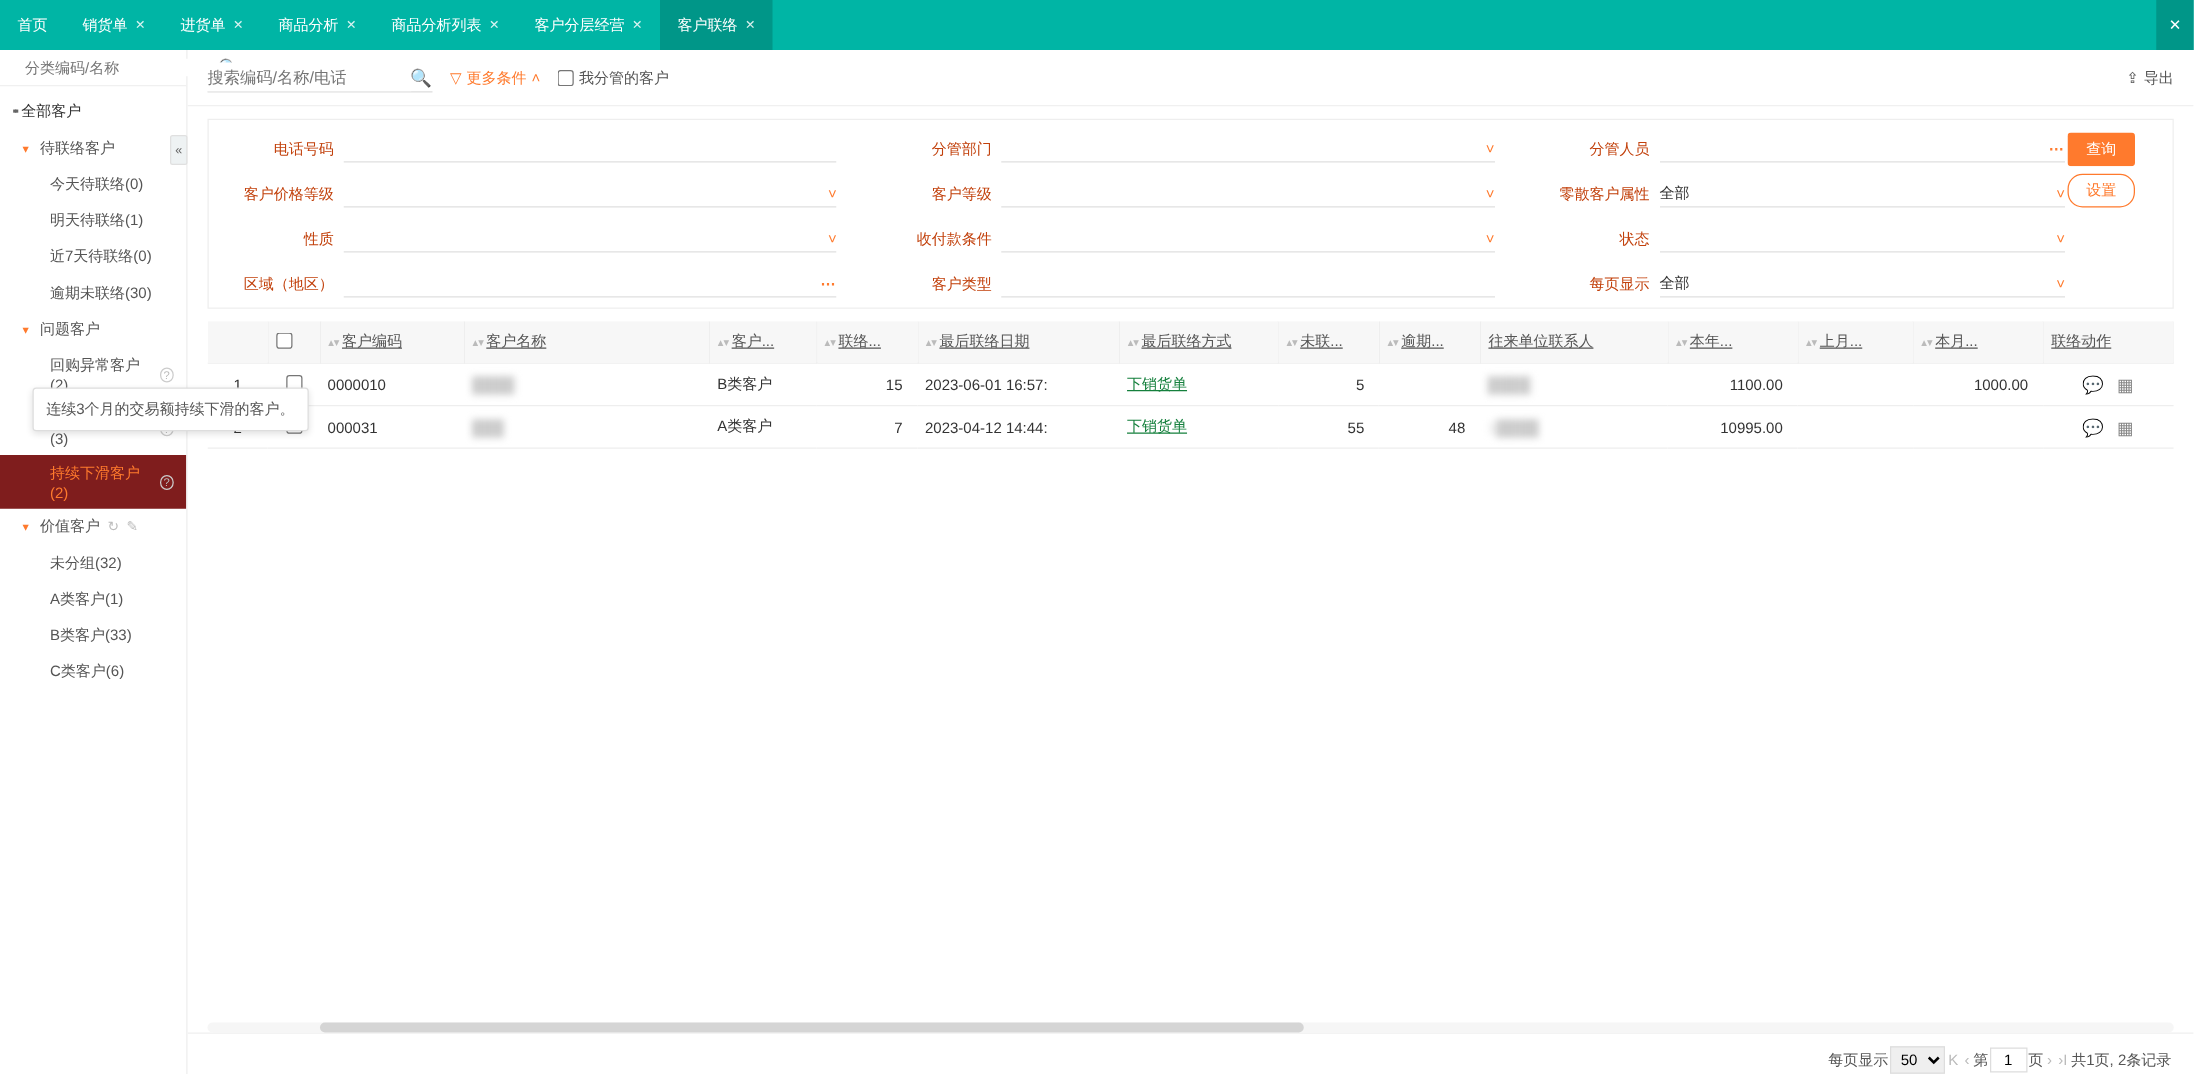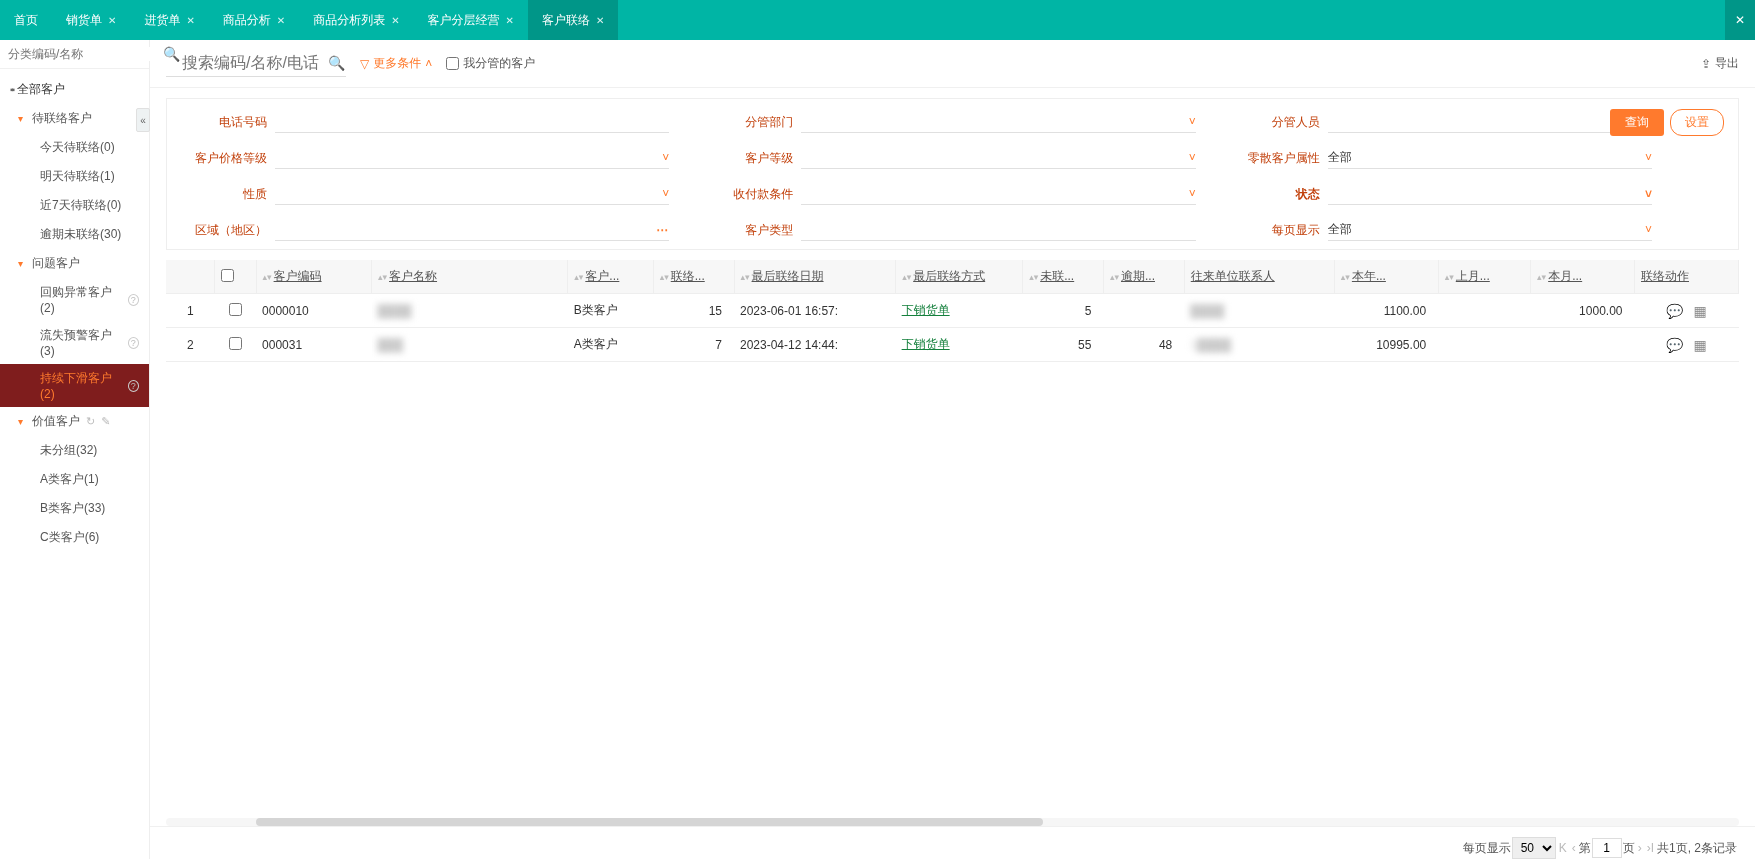--- a/index.html
+++ b/index.html
@@ -11,21 +11,21 @@
 .tab.active { background: #009688; }
 .tab .close { margin-left: 6px; font-size: 10px; opacity: .85; }
 .tab-bar-spacer { flex: 1; }
 .tab-bar-close { width: 30px; display: flex; align-items: center; justify-content: center; color: #fff; background: #009688; cursor: pointer; }
 
 
 .layout { display: flex; height: calc(100vh - 30px); }
 
 
 .sidebar { width: 150px; border-right: 1px solid #eee; display: flex; flex-direction: column; position: relative; }
-.side-search { display: flex; align-items: center; padding: 6px 8px; border-bottom: 1px solid #f0f0f0; }
+.side-search { display: flex; align-items: center; padding: 6px 20px; border-bottom: 1px solid #f0f0f0; }
 .side-search input { flex: 1; border: none; outline: none; font-size: 12px; color: #999; }
 .side-search .icon { color: #ff7a2d; font-size: 14px; }
 .collapse-handle { position: absolute; right: -1px; top: 68px; width: 14px; height: 24px; background: #eef2f3; border: 1px solid #e0e0e0; display: flex; align-items: center; justify-content: center; color: #666; font-size: 10px; cursor: pointer; border-radius: 2px; }
 .tree { padding: 6px 0; overflow-y: auto; flex: 1; }
 .tree-row { padding: 6px 10px 6px 18px; display: flex; align-items: center; gap: 4px; cursor: pointer; color: #555; }
 .tree-row.level0 { padding-left: 10px; color: #333; }
 .tree-row.level1 { padding-left: 18px; }
 .tree-row.level2 { padding-left: 40px; }
 .tree-row .caret { color: #ff7a2d; font-size: 10px; width: 10px; display: inline-block; }
 .tree-row .root-icon { font-size: 10px; color: #666; letter-spacing: -2px; }
@@ -33,39 +33,39 @@
 .tree-row .help { color: #bbb; border: 1px solid #ccc; border-radius: 50%; width: 12px; height: 12px; font-size: 9px; display: inline-flex; align-items: center; justify-content: center; margin-left: 2px; }
 .tree-row .action { color: #bbb; font-size: 11px; margin-left: 2px; }
 
 
 .tooltip { position: absolute; left: 26px; top: 270px; background: #fff; border: 1px solid #ddd; box-shadow: 0 2px 6px rgba(0,0,0,.12); padding: 8px 10px; font-size: 12px; color: #555; border-radius: 3px; z-index: 50; white-space: nowrap; }
 
 
 .main { flex: 1; display: flex; flex-direction: column; overflow: hidden; }
 .toolbar { display: flex; align-items: center; padding: 10px 16px; gap: 14px; border-bottom: 1px solid #f0f0f0; }
 .tb-search { position: relative; width: 180px; border-bottom: 1px solid #ddd; display: flex; align-items: center; }
-.tb-search input { border: none; outline: none; width: 100%; font-size: 16px; padding: 4px 0; margin-left: 16px; }
+.tb-search input { border: none; outline: none; width: 100%; font-size: 13px; padding: 4px 0; }
 .tb-search .icon { color: #ff7a2d; font-size: 14px; }
 .more-cond { color: #ff7a2d; display: flex; align-items: center; gap: 4px; cursor: pointer; }
 .more-cond .fi { font-size: 12px; }
 .chk-wrap { display: flex; align-items: center; gap: 4px; color: #555; }
 .chk-wrap input { accent-color: #888; }
 .toolbar-spacer { flex: 1; }
 .export { display: flex; align-items: center; gap: 4px; color: #555; cursor: pointer; }
 
 
 .filter-panel { border: 1px solid #eee; margin: 10px 16px; padding: 12px 16px 8px; position: relative; }
 .filter-grid { display: grid; grid-template-columns: repeat(3, 1fr); column-gap: 40px; row-gap: 14px; }
 .field { display: flex; align-items: center; gap: 8px; }
 .field-label { width: 84px; text-align: right; color: #c2410c; flex-shrink: 0; }
 .field-input { flex: 1; border-bottom: 1px solid #e0e0e0; height: 22px; display: flex; align-items: center; justify-content: space-between; color: #666; }
 .field-input .value { color: #333; }
 .field-input .dd { color: #ff7a2d; font-size: 12px; }
 .field-input .dots { color: #ff7a2d; letter-spacing: 1px; font-weight: bold; }
-.filter-right { position: absolute; right: 14px; top: 10px; display: flex; flex-direction: row; gap: 6px; align-items: stretch; }
+.filter-right { position: absolute; right: 30px; top: 10px; display: flex; flex-direction: column; gap: 6px; align-items: stretch; }
 .btn { padding: 4px 14px; border-radius: 3px; font-size: 12px; cursor: pointer; text-align: center; border: 1px solid transparent; }
 .btn-primary { background: #ff7a2d; color: #fff; }
 .btn-outline { background: #fff; color: #ff7a2d; border-color: #ff7a2d; border-radius: 12px; }
 .more-people { color: #ff7a2d; font-weight: bold; letter-spacing: 1px; }
 
 
 .table-wrap { flex: 1; overflow: auto; margin: 0 16px; }
 table { border-collapse: collapse; width: 100%; table-layout: fixed; }
 th, td { border-bottom: 1px solid #eee; padding: 8px 6px; text-align: left; font-size: 12px; white-space: nowrap; overflow: hidden; text-overflow: ellipsis; }
 th { background: #f7f7f7; color: #555; font-weight: normal; position: relative; border-right: 1px solid #eee; text-decoration: underline; }
@@ -198,20 +198,21 @@
           <span>A类客户(1)</span>
         </div>
       <div class="tree-row level2">
           <span>B类客户(33)</span>
         </div>
       <div class="tree-row level2">
           <span>C类客户(6)</span>
         </div>
     </div>
 
+    <div class="tooltip">连续3个月的交易额持续下滑的客户。</div>
   </div>
 
   <div class="main">
     <div class="toolbar">
       <div class="tb-search">
         <input placeholder="搜索编码/名称/电话" style="">
         <span class="icon">🔍</span>
       </div>
       <div class="more-cond">
         <span class="fi">▽</span>
@@ -281,21 +282,21 @@
               <span class="dd">˅</span>
             </div>
           </div>
         <div class="field">
             <div class="field-label">收付款条件</div>
             <div class="field-input">
               <span></span>
               <span class="dd">˅</span>
             </div>
           </div>
-        <div class="field" style="padding-right:70px;font-weight:bold;">
+        <div class="field" style="padding-right:70px;">
             <div class="field-label">状态</div>
             <div class="field-input">
               <span></span>
               <span class="dd">˅</span>
             </div>
           </div>
 
         <div class="field">
             <div class="field-label">区域（地区）</div>
             <div class="field-input">

